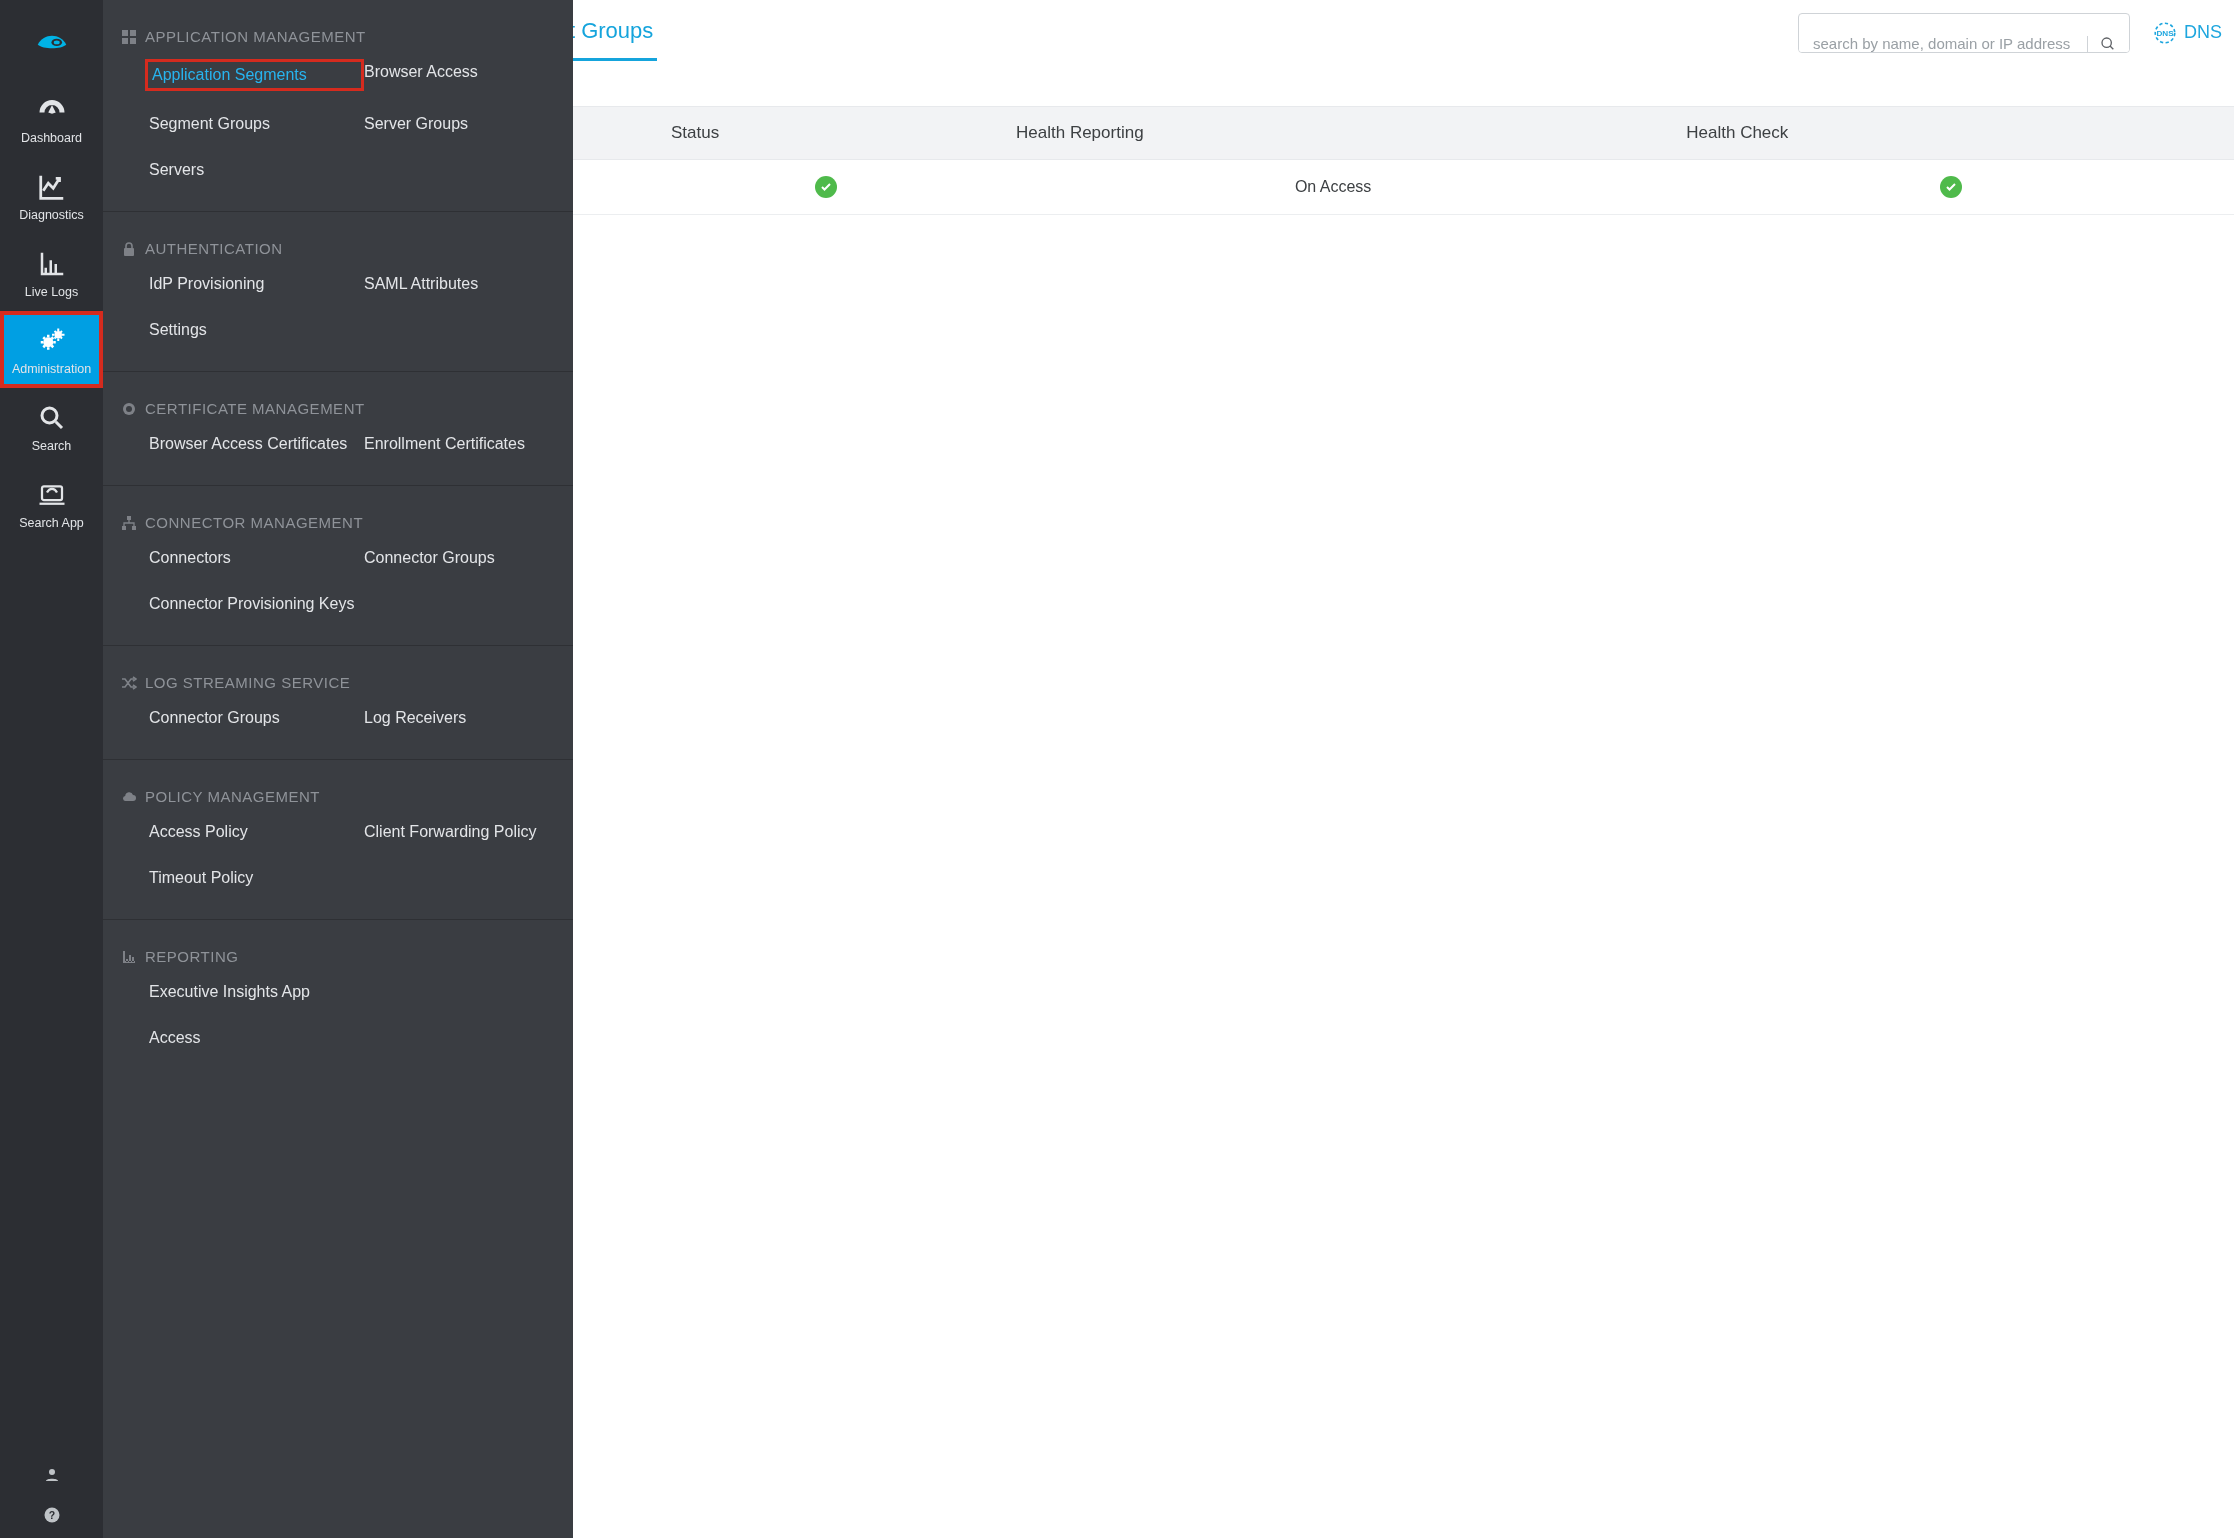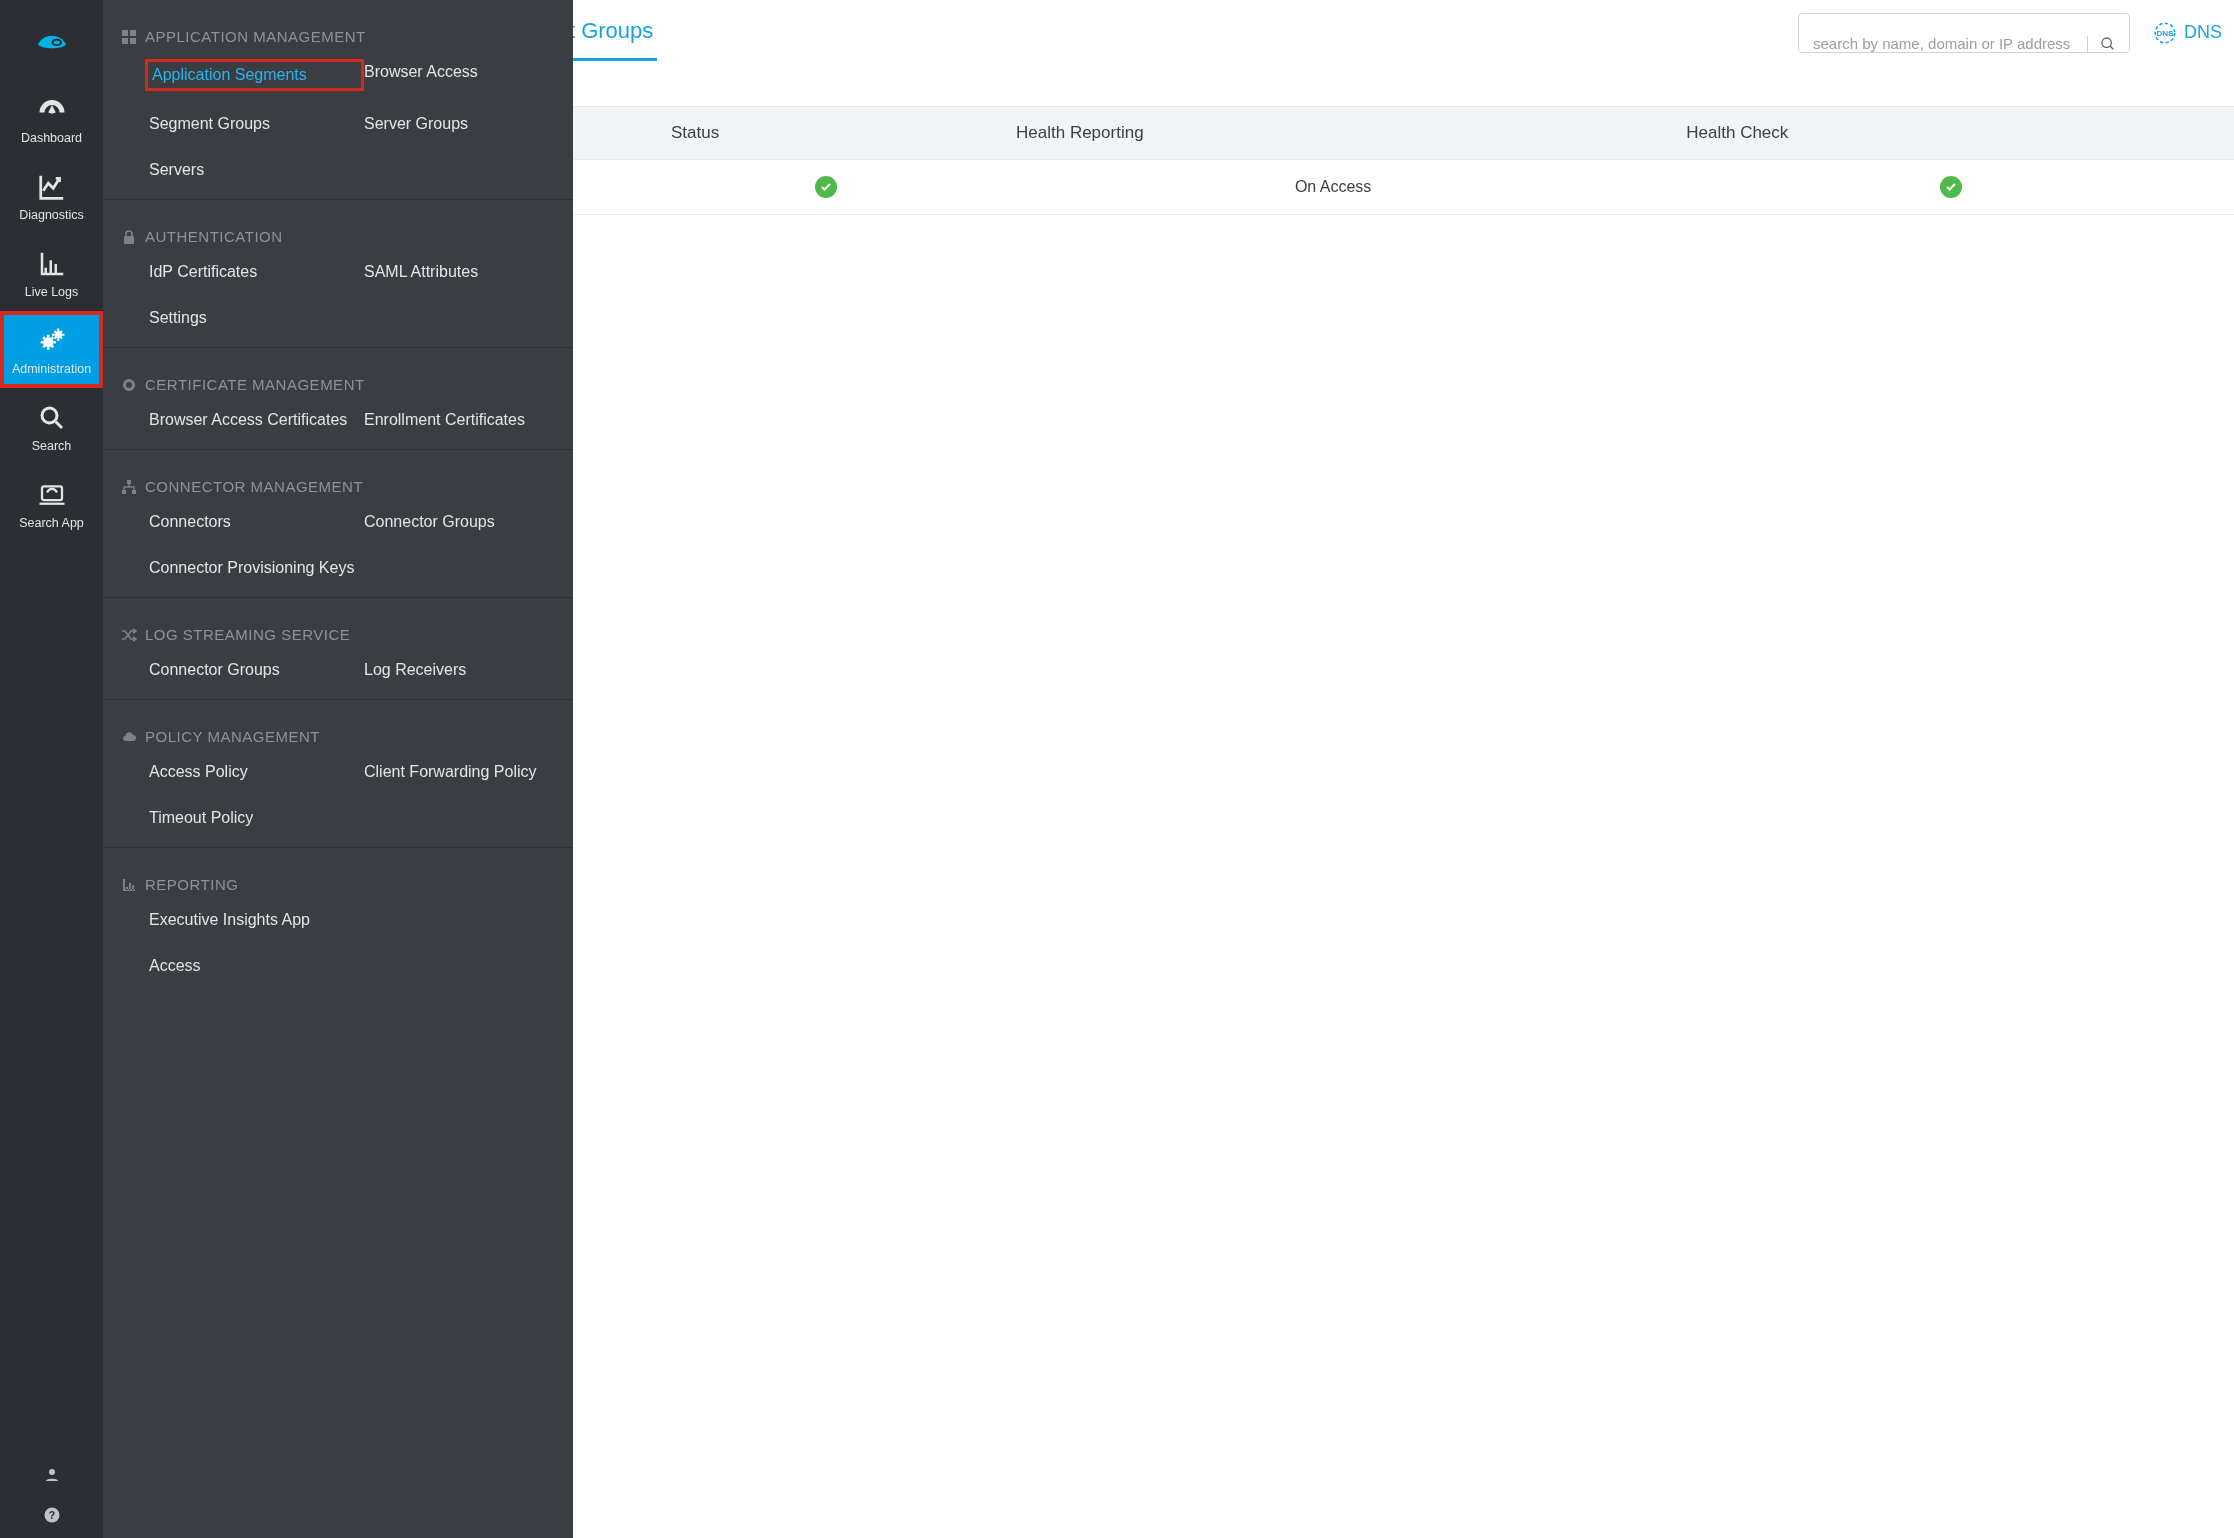--- a/index.html
+++ b/index.html
@@ -47,21 +47,21 @@
 
   
   .flyout {
     width: 470px;
     background: #3a3d42;
     color: #d8dadd;
     flex-shrink: 0;
     overflow-y: auto;
     z-index: 2;
   }
-  .fly-section { border-bottom: 1px solid #2e3034; padding: 28px 18px 16px 18px; }
+  .fly-section { border-bottom: 1px solid #2e3034; padding: 28px 18px 28px 18px; }
   .fly-heading {
     display: flex; align-items: center; gap: 8px;
     color: #8f9399; font-size: 15px; letter-spacing: 0.5px;
     margin-bottom: 14px;
   }
   .fly-heading .hicon { width:16px; height:16px; display:flex; align-items:center; justify-content:center; opacity:0.8; }
   .fly-grid {
     display: grid;
     grid-template-columns: 215px 1fr;
     row-gap: 20px;
@@ -255,21 +255,21 @@
     <div class="fly-heading">
       <span class="hicon">
         <svg viewBox="0 0 16 16" fill="#8f9399">
             <rect x="3" y="7" width="10" height="8" rx="1"></rect>
             <path d="M5 7V5a3 3 0 0 1 6 0v2" fill="none" stroke="#8f9399" stroke-width="1.6"></path>
           </svg>
       </span>
       <span>AUTHENTICATION</span>
     </div>
     <div class="fly-grid">
-      <span class="fly-link">IdP Certificates</span>
+      <span class="fly-link">IdP Provisioning</span>
       <span class="fly-link">SAML Attributes</span>
       <span class="fly-link">Settings</span>
       <span></span>
     </div>
   </div>
 
   <div class="fly-section">
     <div class="fly-heading">
       <span class="hicon">
         <svg viewBox="0 0 16 16" fill="#8f9399">

